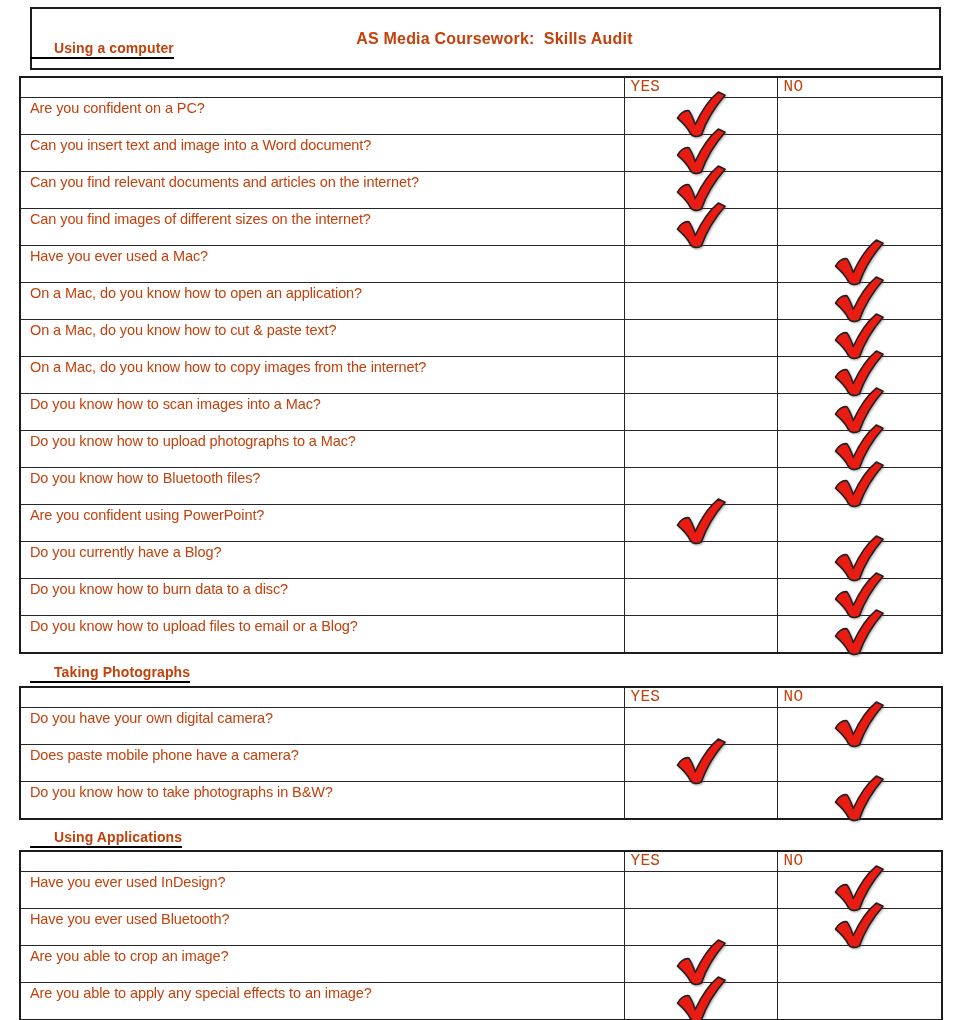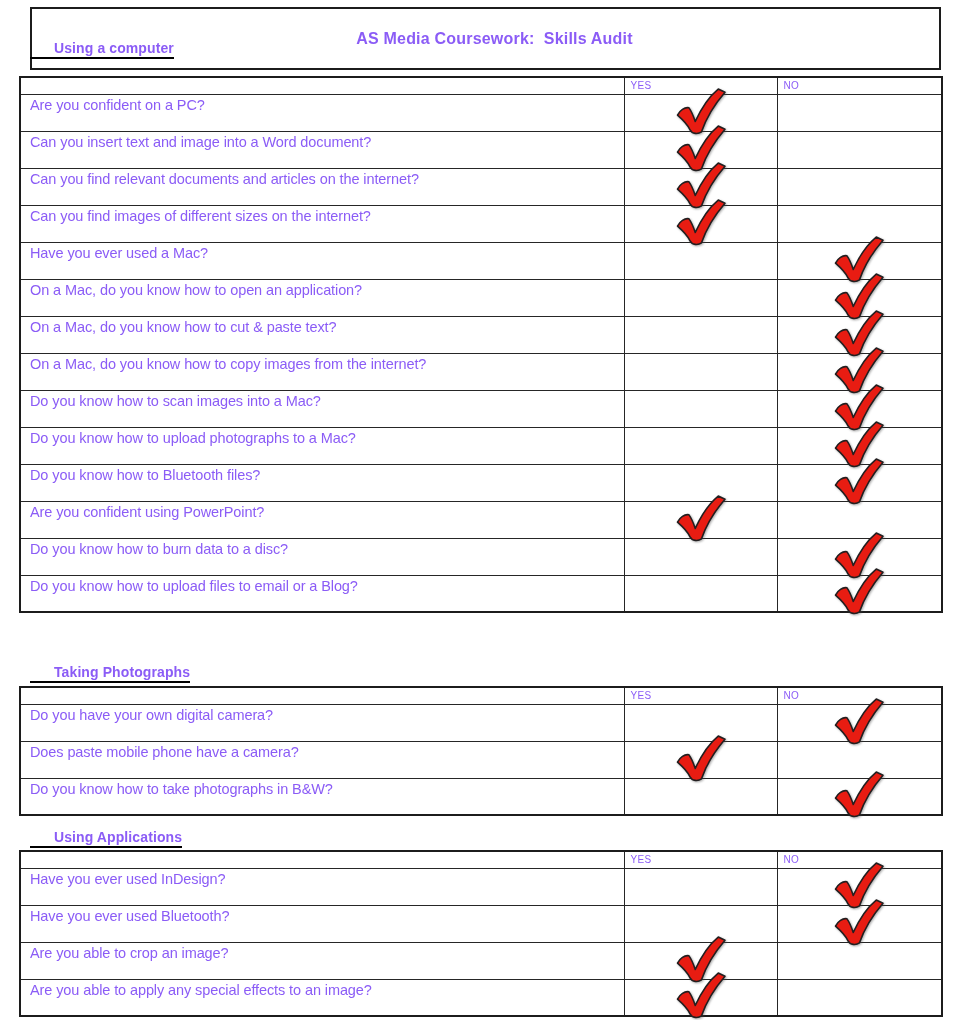--- a/index.html
+++ b/index.html
@@ -1,18 +1,18 @@
 <!DOCTYPE html>
 <html><head>
 <meta charset="utf-8">
 <style>
   html,body { margin:0; padding:0; background:#ffffff; }
   .page {
     position:relative; width:974px; height:1020px; background:#ffffff;
-    font-family:"Liberation Sans", sans-serif; color:#8b5cf6; overflow:hidden;
+    font-family:"Liberation Sans", sans-serif; color:#c2410c; overflow:hidden;
   }
   .title-box {
     position:absolute; left:30px; top:7px; width:907px;
     border:2px solid #1c1c1c; text-align:center;
     font-weight:bold; font-size:16px; line-height:19px; padding:1px 0 1px;
     white-space:pre; letter-spacing:0.2px;
   }
   .section-heading {
     position:absolute; left:30px; font-weight:bold; font-size:14px;
     letter-spacing:0.1px;
@@ -23,22 +23,22 @@
   .h1 { top:40px; } .h2 { top:664px; } .h3 { top:829px; }
   table.audit {
     position:absolute; left:19px; width:922px;
     border-collapse:collapse; table-layout:fixed;
     border:2.5px solid #1c1c1c;
   }
   .t1 { top:76px; } .t2 { top:686px; } .t3 { top:850px; }
   table.audit th, table.audit td { border:1.8px solid #262626; }
   table.audit thead tr { height:17px; }
   table.audit thead th {
-    font-size:10px; font-weight:normal; text-align:left;
-    padding:0 0 1px 6px; vertical-align:middle; letter-spacing:0.3px;
+    font-size:16px; font-weight:normal; text-align:left;
+    padding:0 0 1px 6px; vertical-align:middle; letter-spacing:0.3px;font-family:Liberation Mono, monospace;
   }
   table.audit tbody tr { height:37px; }
   td.question {
     font-size:14.5px; vertical-align:top; padding:2px 4px 0 9px;
     letter-spacing:-0.1px; line-height:17px;
   }
   td.answer { position:relative; }
   .col-q  { width:604px; }
   .col-y  { width:153px; }
   .col-n  { width:165px; }
@@ -201,20 +201,31 @@
           <td class="answer">
             <span class="check-wrap">
               <svg viewBox="0 0 100 90">
                 <path d="M5 52 C9 43 19 36 27 38 C32 45 36 55 39 64 C51 38 67 15 83 2 L96 8 C77 30 59 60 51 84 C44 89 33 88 29 80 C23 68 13 59 5 52 Z" fill="#e81c12" stroke="#231f20" stroke-width="3" stroke-linejoin="round"></path>
               </svg>
             </span>
           </td>
           <td class="answer"></td>
         </tr>
         <tr>
+          <td class="question">Do you currently have a Blog?</td>
+          <td class="answer"></td>
+          <td class="answer">
+            <span class="check-wrap">
+              <svg viewBox="0 0 100 90">
+                <path d="M5 52 C9 43 19 36 27 38 C32 45 36 55 39 64 C51 38 67 15 83 2 L96 8 C77 30 59 60 51 84 C44 89 33 88 29 80 C23 68 13 59 5 52 Z" fill="#e81c12" stroke="#231f20" stroke-width="3" stroke-linejoin="round"></path>
+              </svg>
+            </span>
+          </td>
+        </tr>
+        <tr>
           <td class="question">Do you know how to burn data to a disc?</td>
           <td class="answer"></td>
           <td class="answer">
             <span class="check-wrap">
               <svg viewBox="0 0 100 90">
                 <path d="M5 52 C9 43 19 36 27 38 C32 45 36 55 39 64 C51 38 67 15 83 2 L96 8 C77 30 59 60 51 84 C44 89 33 88 29 80 C23 68 13 59 5 52 Z" fill="#e81c12" stroke="#231f20" stroke-width="3" stroke-linejoin="round"></path>
               </svg>
             </span>
           </td>
         </tr>

